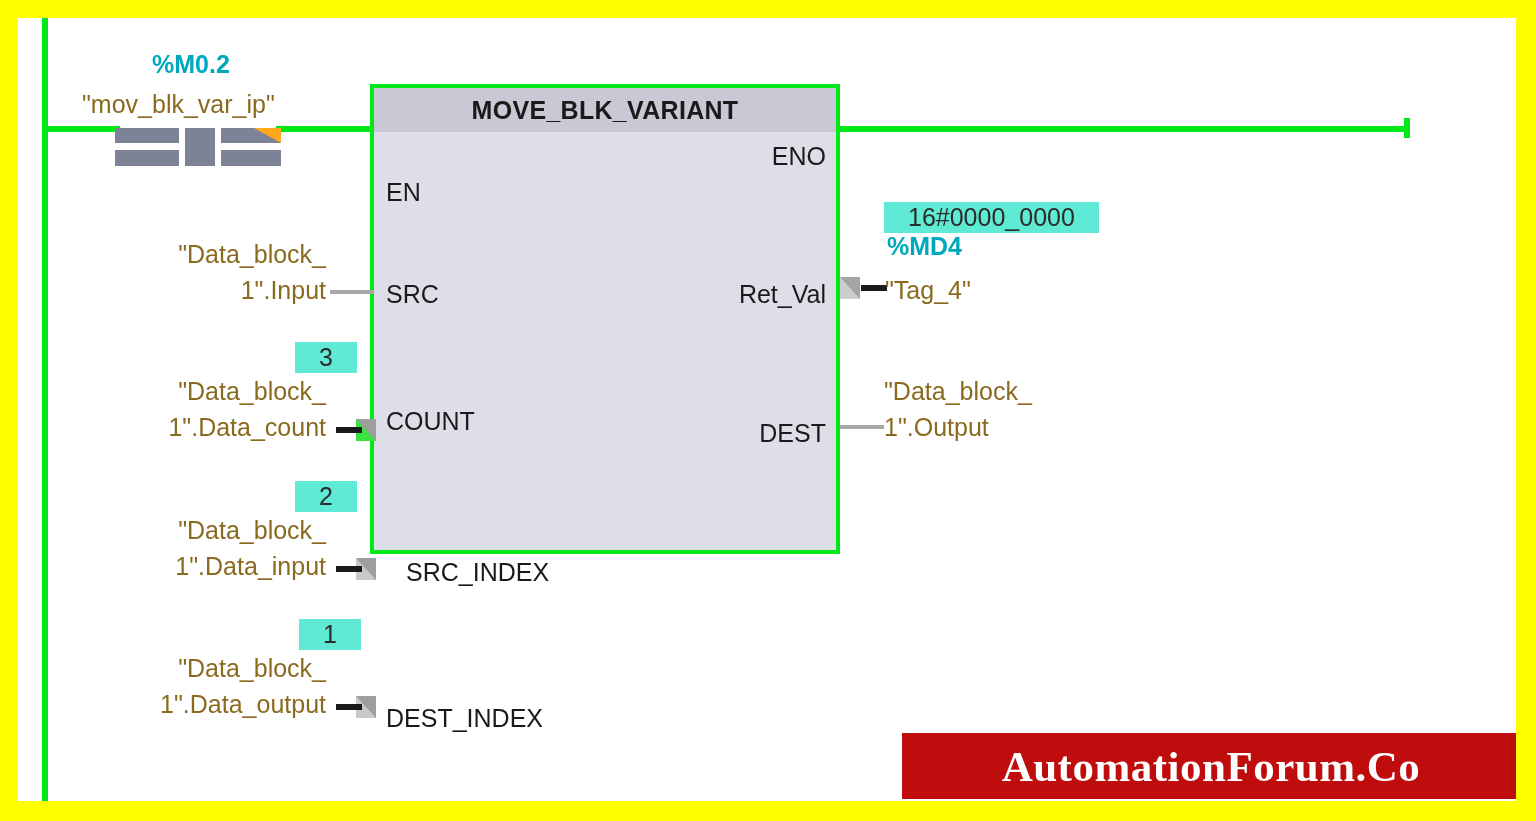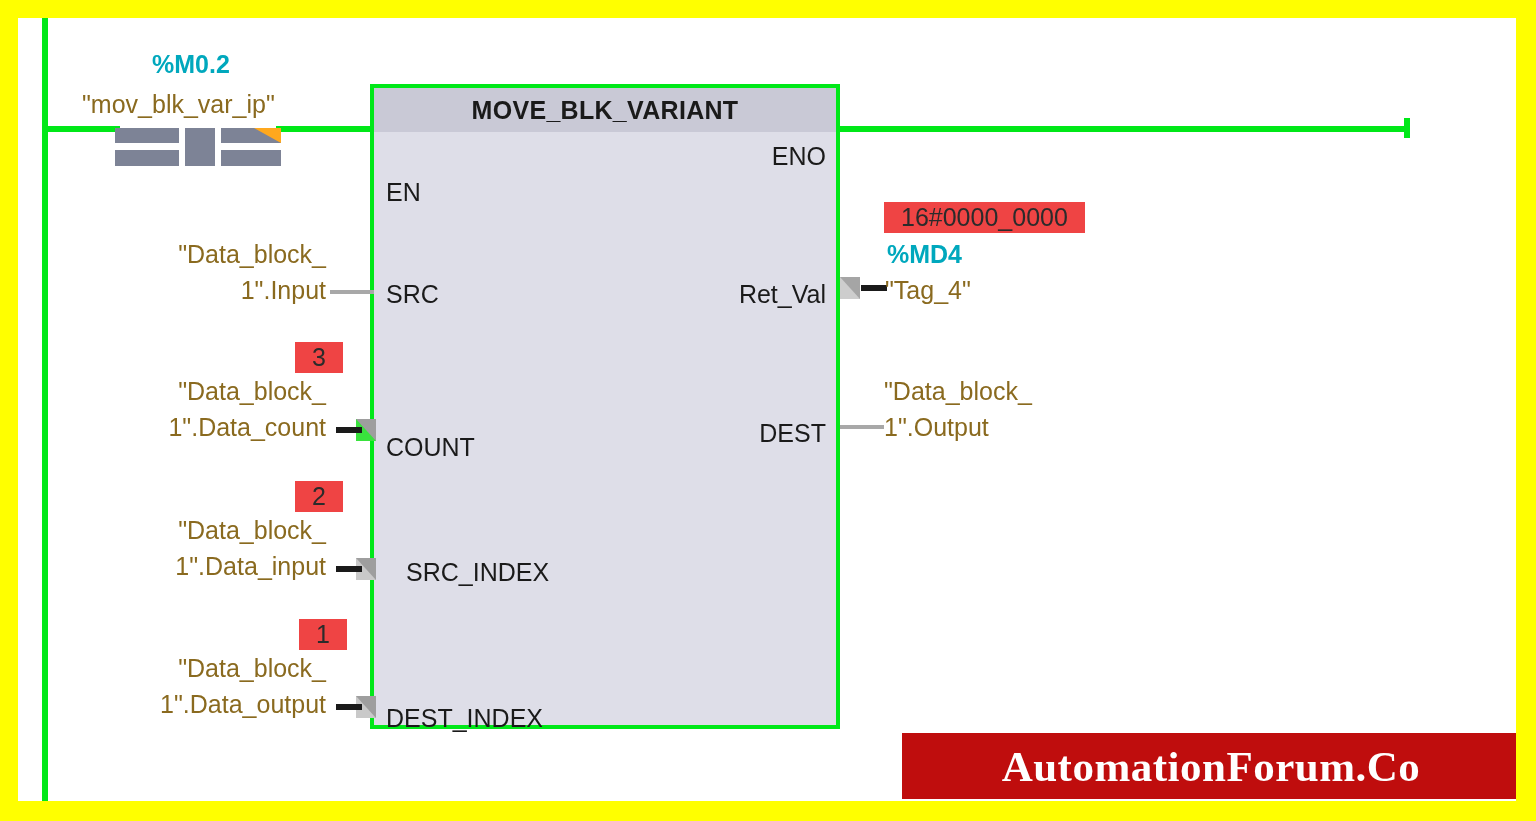--- a/index.html
+++ b/index.html
@@ -78,21 +78,21 @@
     border-left: 27px solid transparent;
     border-top: 15px solid #ffa81e;
   }
 
   
   .fb {
     position: absolute;
     left: 352px;
     top: 66px;
     width: 470px;
-    height: 645px;
+    height: 470px;
     background: #dedee8;
     border: 4px solid #00e818;
     box-sizing: border-box;
   }
   .fb-header {
     position: absolute;
     left: 0; top: 0;
     width: 100%;
     height: 44px;
     background: #c9c9d6;
@@ -142,24 +142,24 @@
     font-size: 25px;
     color: #8a6a1f;
     line-height: 36px;
     white-space: nowrap;
   }
   .operand.right-al { text-align: right; }
 
   
   .val-badge {
     position: absolute;
-    background: #ef4444;
+    background: #5eead4;
     color: #2b2b2b;
     font-size: 25px;
-    padding: 1px 17px;
+    padding: 1px 24px;
     white-space: nowrap;
   }
   .addr {
     position: absolute;
     font-size: 25px;
     font-weight: bold;
     color: #00a8bd;
     white-space: nowrap;
   }
 
@@ -210,21 +210,21 @@
 
   <div class="fb">
     <div class="fb-header">
       <div class="fb-title">MOVE_BLK_VARIANT</div>
     </div>
 
     <div class="pin-label pin-left" style="top:54px;margin-top:36px;">EN</div>
     <div class="pin-label pin-right" style="top:54px;">ENO</div>
 
     <div class="pin-label pin-left" style="top:192px;">SRC</div>
-    <div class="pin-label pin-left" style="top:345px;">COUNT</div>
+    <div class="pin-label pin-left" style="top:319px;">COUNT</div>
     <div class="pin-label pin-left" style="top:470px;margin-left:20px;">SRC_INDEX</div>
     <div class="pin-label pin-left" style="top:608px;margin-top:8px;">DEST_INDEX</div>
 
     <div class="pin-label pin-right" style="top:192px;">Ret_Val</div>
     <div class="pin-label pin-right" style="top:331px;">DEST</div>
   </div>
 
   <div class="conn" style="left:338px; top:401px;">
       <div class="tri"></div>
     </div>
@@ -255,21 +255,21 @@
 
   <div class="val-badge" style="left:277px; top:463px;">2</div>
   <div class="operand right-al" style="left:40px; top:494px; width:268px;">"Data_block_</div>
   <div class="operand right-al" style="left:40px; top:530px; width:268px;">1".Data_input</div>
 
   <div class="val-badge" style="left:281px; top:601px;">1</div>
   <div class="operand right-al" style="left:30px; top:632px; width:278px;">"Data_block_</div>
   <div class="operand right-al" style="left:30px; top:668px; width:278px;">1".Data_output</div>
 
   <div class="val-badge" style="left:866px; top:184px;">16#0000_0000</div>
-  <div class="addr" style="left:869px; top:222px;">%MD4</div>
+  <div class="addr" style="left:869px; top:214px;">%MD4</div>
   <div class="operand" style="left:867px; top:254px;">"Tag_4"</div>
 
   <div class="operand" style="left:866px; top:355px;">"Data_block_</div>
   <div class="operand" style="left:866px; top:391px;">1".Output</div>
 
   <div class="watermark">
     <span>AutomationForum.Co</span>
   </div>
 
 </div>

